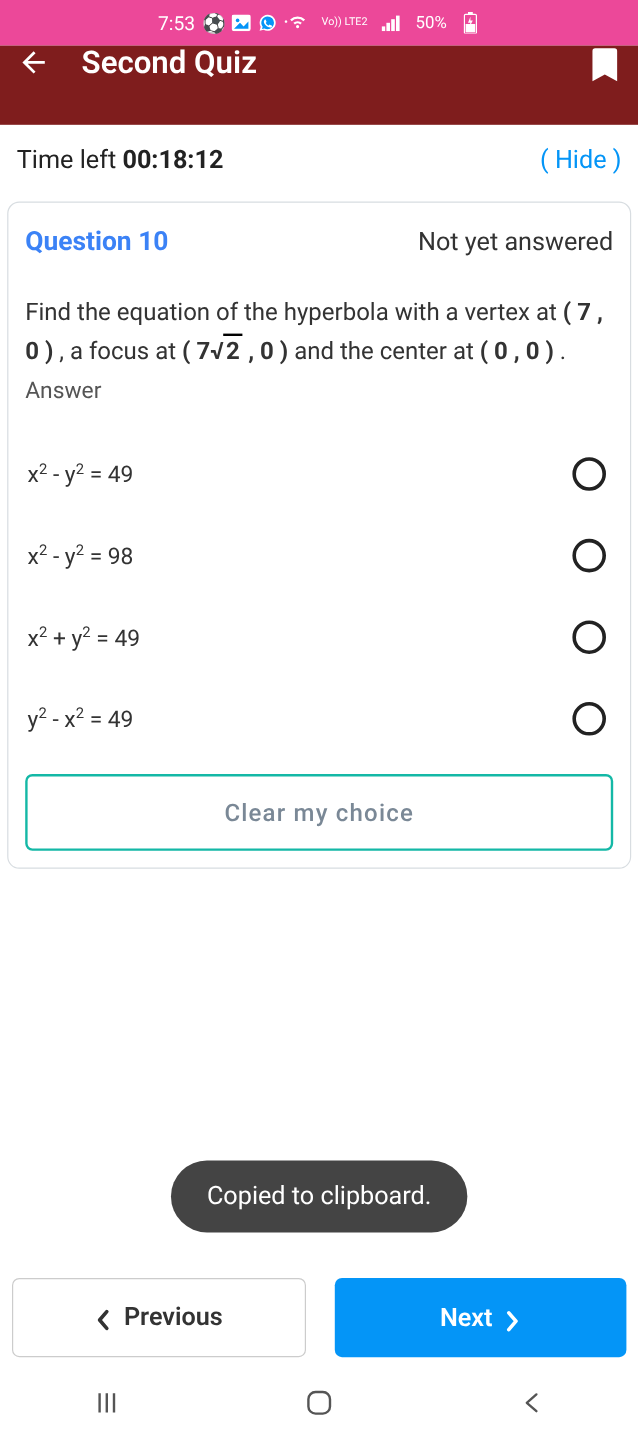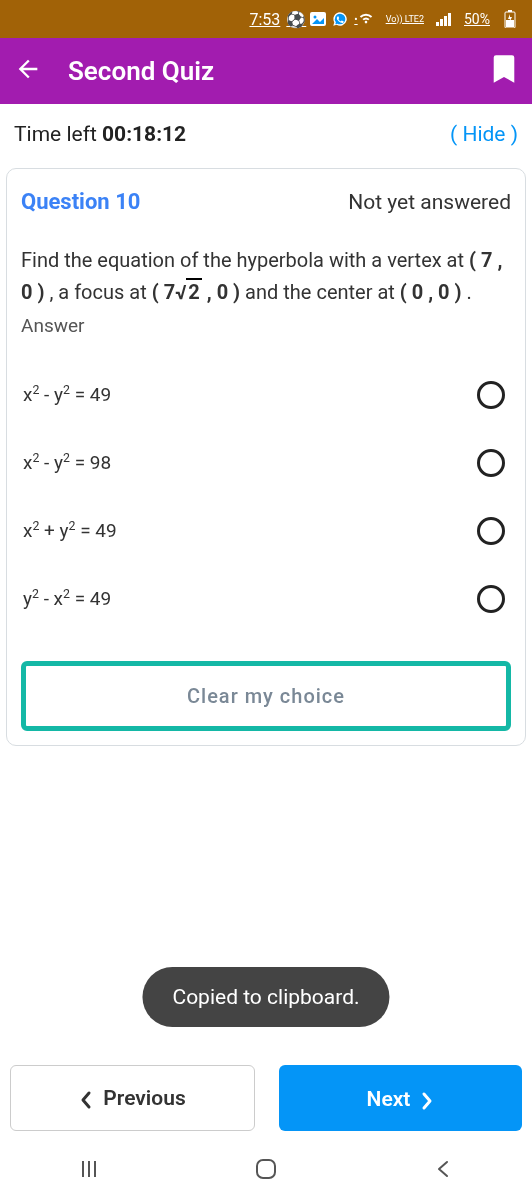--- a/index.html
+++ b/index.html
@@ -1,24 +1,24 @@
 <!DOCTYPE html>
 <html><head>
 <meta charset="utf-8">
 <style>
 * { margin: 0; padding: 0; box-sizing: border-box; font-family: -apple-system, BlinkMacSystemFont, "Segoe UI", Roboto, sans-serif; }
 body { width: 532px; height: 1195px; background: #fff; display: flex; flex-direction: column; overflow: hidden; }
 
-.status-bar { height: 38px; background: #a16207; display: flex; justify-content: flex-end; align-items: center; padding: 0 14px; color: #fff; font-size: 16px; text-decoration: underline; }
+.status-bar { height: 38px; background: #ec4899; display: flex; justify-content: center; align-items: center; padding: 0 14px; color: #fff; font-size: 16px; }
 .status-left { display: flex; align-items: center; gap: 8px; }
 .status-right { display: flex; align-items: center; gap: 12px; font-size: 14px; }
 .status-icons { display: flex; gap: 6px; align-items: center; }
 .mini-icon { width: 16px; height: 16px; display: inline-flex; align-items: center; justify-content: center; }
 
-.app-bar { height: 66px; background: #a21caf; display: flex; align-items: center; padding: 0 14px; gap: 26px; }
+.app-bar { height: 66px; background: #7f1d1d; display: flex; align-items: flex-start; padding: 0 14px; gap: 26px; }
 .back-arrow { color: #fff; cursor: pointer; }
 .app-title { color: #fff; font-size: 26px; font-weight: 600; flex: 1; }
 .bookmark { color: #fff; cursor: pointer; }
 
 .timer-row { display: flex; justify-content: space-between; align-items: flex-start; padding: 18px 14px 22px 14px; font-size: 21px; color: #222; }
 .timer-time { font-weight: 700; }
 .hide-link { color: #0495f7; cursor: pointer; }
 
 .card { margin: 0 6px; border: 1px solid #d8dde1; border-radius: 10px; padding: 20px 14px 14px 14px; }
 .q-header { display: flex; justify-content: space-between; align-items: center; margin-bottom: 30px; }
@@ -32,21 +32,21 @@
 .sqrt-val { border-top: 2px solid #000; padding: 0 2px; font-weight: 700; }
 
 .answer-label { font-size: 19px; color: #555; margin-bottom: 24px; }
 
 .options { display: flex; flex-direction: column; gap: 0; }
 .option { display: flex; justify-content: space-between; align-items: center; padding: 20px 6px 20px 2px; cursor: pointer; }
 .option-text { font-size: 19px; color: #333; }
 .radio { width: 28px; height: 28px; border: 3px solid #222; border-radius: 50%; flex-shrink: 0; }
 sup { font-size: 0.65em; }
 
-.clear-btn { width: 100%; margin-top: 28px; border: 5px solid #14b8a6; border-radius: 6px; padding: 18px; text-align: center; color: #7a8896; font-size: 20px; font-weight: 500; letter-spacing: 1px; cursor: pointer; background: #fff; }
+.clear-btn { width: 100%; margin-top: 12px; border: 2px solid #14b8a6; border-radius: 6px; padding: 18px; text-align: center; color: #7a8896; font-size: 20px; font-weight: 500; letter-spacing: 1px; cursor: pointer; background: #fff; }
 
 .spacer { flex: 1; position: relative; }
 .toast { position: absolute; left: 50%; transform: translateX(-50%); bottom: 28px; background: #444; color: #fff; padding: 18px 30px; border-radius: 30px; font-size: 21px; white-space: nowrap; }
 
 .nav-row { display: flex; gap: 24px; padding: 10px 10px 12px 10px; }
 .nav-btn { flex: 1; border-radius: 6px; padding: 20px; display: flex; align-items: flex-end; justify-content: center; gap: 10px; font-size: 21px; font-weight: 600; cursor: pointer; }
 .prev-btn { border: 1px solid #ccc; color: #333; background: #fff; }
 .next-btn { background: #0495f7; color: #fff; border: none; }
 
 .sys-nav { height: 52px; display: flex; justify-content: space-around; align-items: center; }

